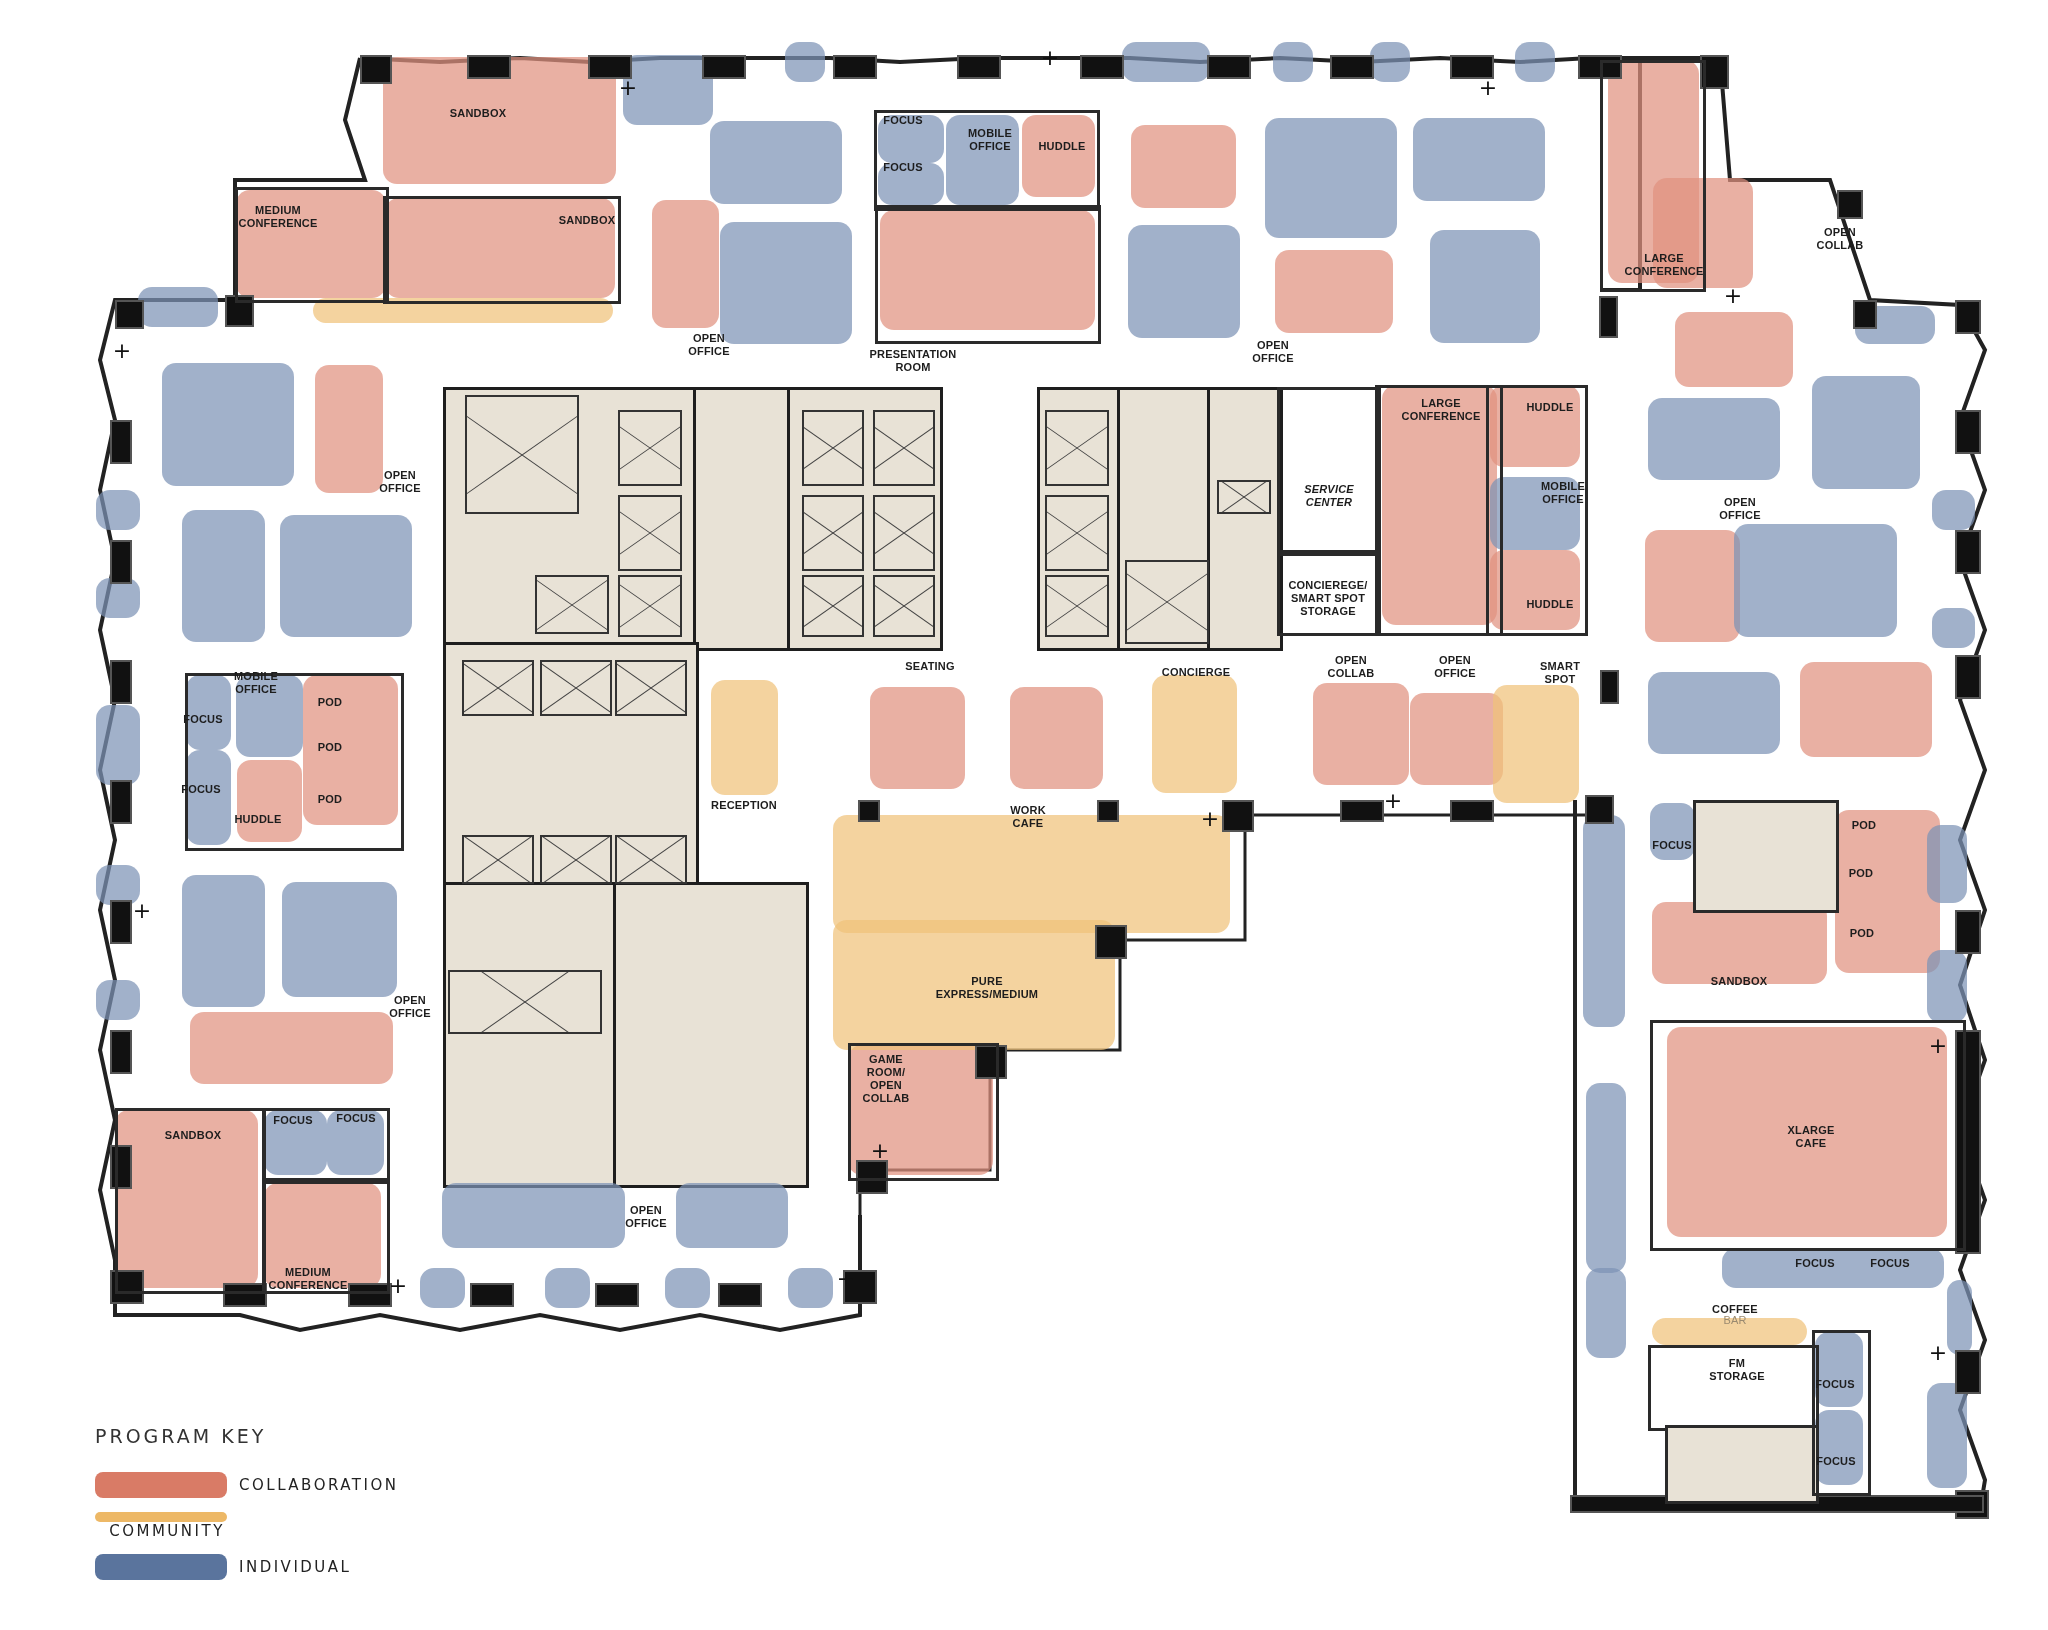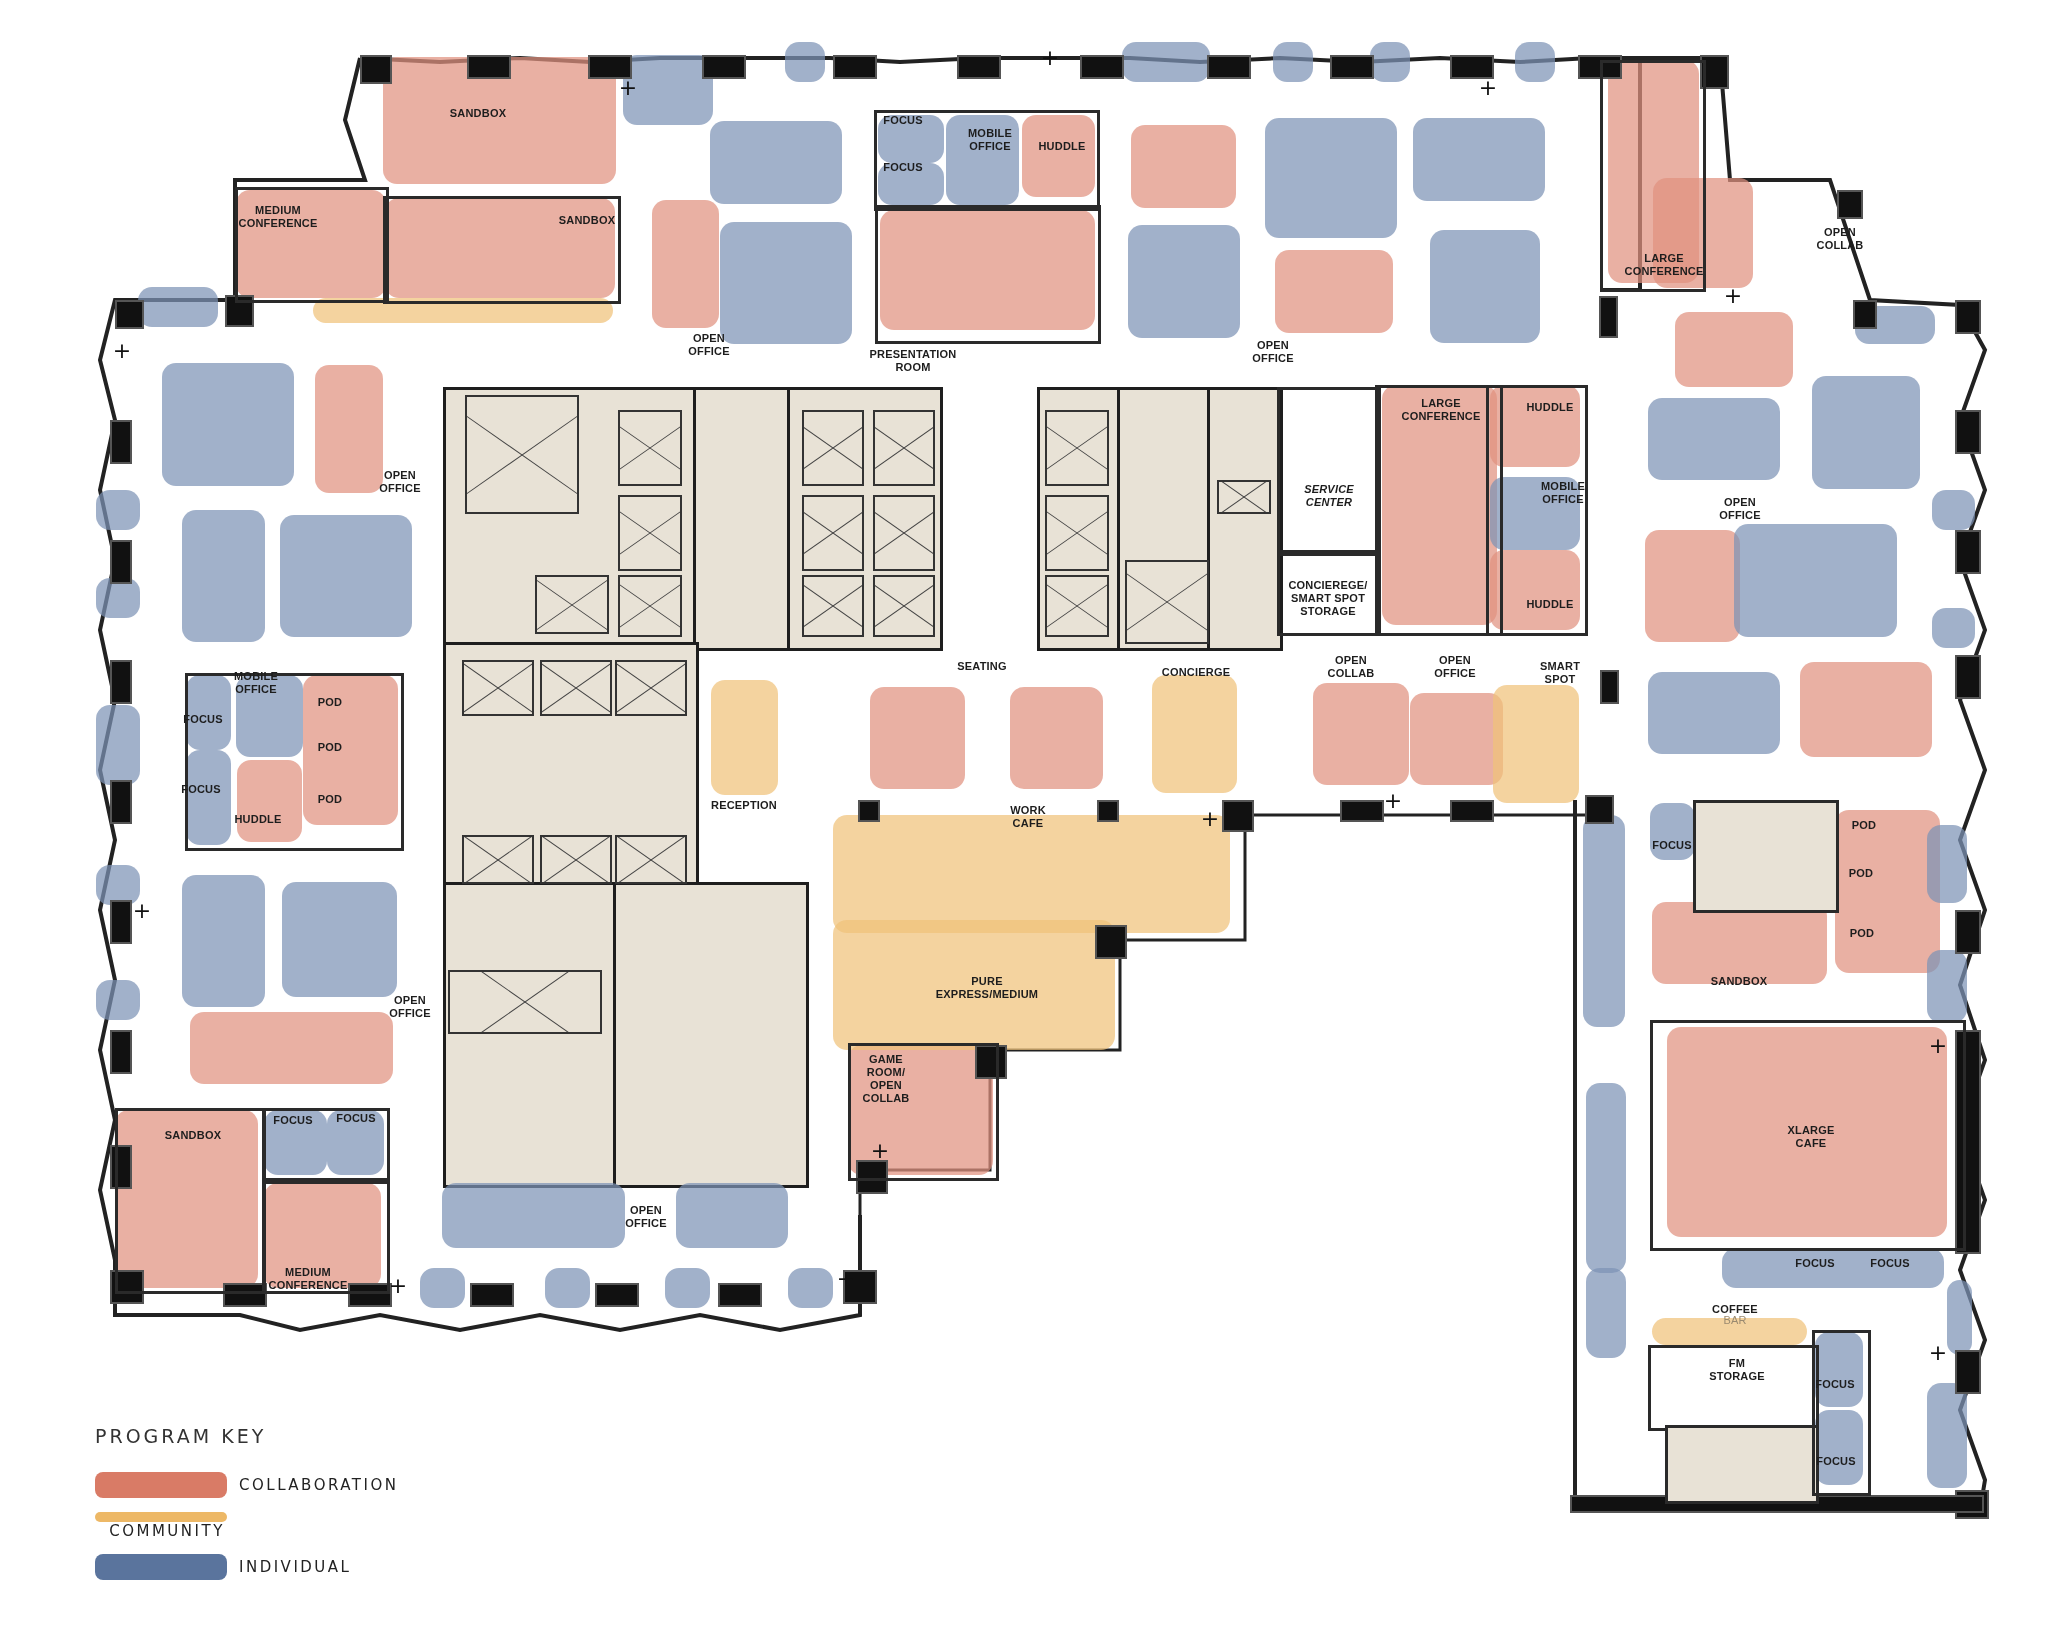--- a/index.html
+++ b/index.html
@@ -283,21 +283,21 @@
 SMART SPOT
 STORAGE</div>
       <div class="label" style="left: 1441px; top: 410px;">LARGE
 CONFERENCE</div>
       <div class="label" style="left: 1550px; top: 407px;">HUDDLE</div>
       <div class="label" style="left: 1563px; top: 493px;">MOBILE
 OFFICE</div>
       <div class="label" style="left: 1550px; top: 604px;">HUDDLE</div>
       <div class="label" style="left: 1740px; top: 509px;">OPEN
 OFFICE</div>
-      <div class="label" style="left: 982px; top: 666px;">SEATING</div>
+      <div class="label" style="left: 930px; top: 666px;">SEATING</div>
       <div class="label" style="left: 1196px; top: 672px;">CONCIERGE</div>
       <div class="label" style="left: 1351px; top: 667px;">OPEN
 COLLAB</div>
       <div class="label" style="left: 1455px; top: 667px;">OPEN
 OFFICE</div>
       <div class="label" style="left: 1560px; top: 661px; margin-top: 12px;">SMART
 SPOT</div>
       <div class="label" style="left: 744px; top: 805px;">RECEPTION</div>
       <div class="label" style="left: 1028px; top: 817px;">WORK
 CAFE</div>

